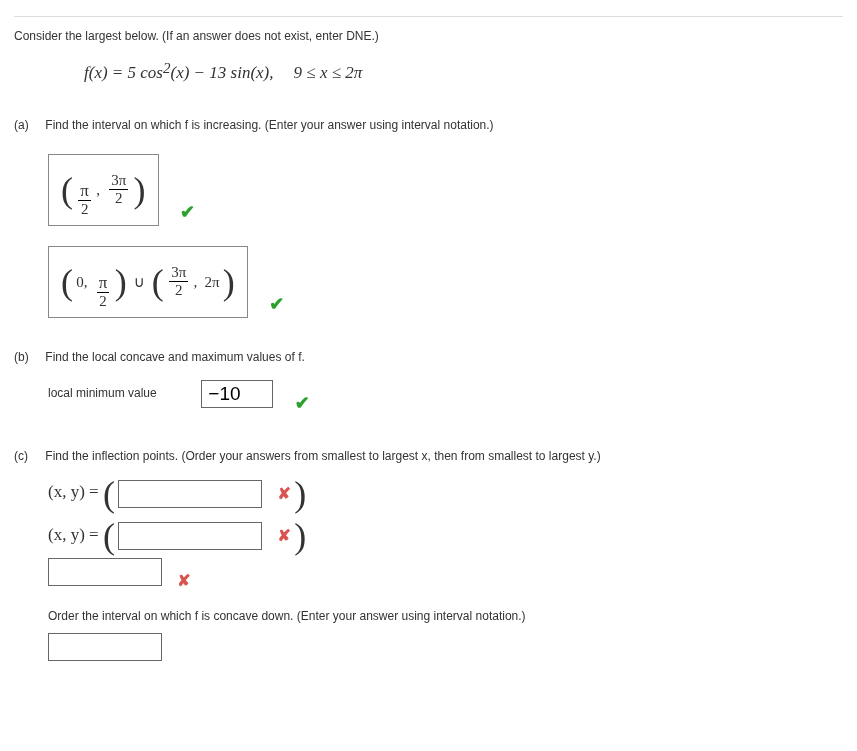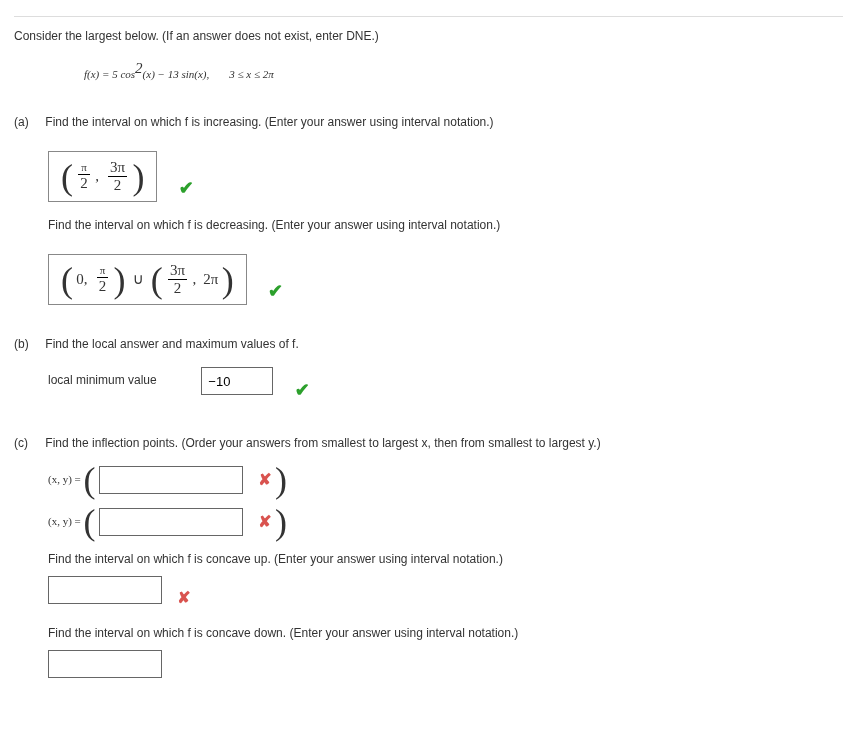--- a/index.html
+++ b/index.html
@@ -32,30 +32,30 @@
   }
   .frac {
     display:inline-block;
     text-align:center;
     vertical-align: middle;
     line-height: 1;
     margin: 0 2px;
   }
   .frac .num { display:block; border-bottom: 1px solid #000; padding: 0 2px 1px 2px;}
   .frac .den { display:block; padding: 1px 2px 0 2px;}
-  .mathit { font-family: 'Times New Roman', serif; font-size: 11px;}
+  .mathit { font-family: 'Times New Roman', serif; font-size: 17px; margin-top: 19px;}
   .mathrm { font-family: 'Times New Roman', serif; font-size: 15px;}
   .check { color: #2ca02c; font-size: 18px; font-weight: bold; margin-left: 18px; vertical-align: bottom;}
   .cross { color: #d9534f; font-size: 16px; font-weight: bold; margin-left: 12px; vertical-align: middle;}
   .textinput {
     border: 1px solid #666;
     background: #fff;
     height: 22px;
     width: 125px;
-    font-size: 13px;
+    font-size: 19px;
     padding: 2px 6px;
     vertical-align: middle;
   }
   .textinput.small { width: 58px; }
   .textinput.wide { width: 130px; }
   .row { margin-top: 12px; }
   .label-inline { display:inline-block; width: 150px; }
   .paren {
     font-family: 'Times New Roman', serif;
     font-size: 36px;
@@ -73,61 +73,60 @@
 <body>
 
 <div class="hr"></div>
 
 <div>Consider the largest below. (If an answer does not exist, enter DNE.)</div>
 
 <div class="indent1 row">
   <span class="equation">
     <span class="mathit">f(x) = 5 cos</span><sup class="mathrm">2</sup><span class="mathit">(x) − 13 sin(x),</span>
     &nbsp;&nbsp;&nbsp;&nbsp;
-    <span class="mathit">3 ≤ x ≤ 2π</span>
+    <span class="mathit">9 ≤ x ≤ 2π</span>
   </span>
 </div>
 
 <div class="section">
   <span class="part-label">(a)</span>
   <span class="part-body">Find the interval on which f is increasing. (Enter your answer using interval notation.)</span>
 
   <div class="block">
     <span class="answer-box">
       <span class="paren">(</span>
       <span class="frac mid"><span class="num mathit">π</span><span class="den mathrm">2</span></span>
       <span class="mathrm mid">,&nbsp;</span>
       <span class="frac mid"><span class="num mathrm">3π</span><span class="den mathrm">2</span></span>
       <span class="paren">)</span>
     </span>
     <span class="check">✔</span>
   </div>
 
-  <div class="block sub">Find the interval on which f is decreasing. (Enter your answer using interval notation.)</div>
 
   <div class="block">
     <span class="answer-box">
       <span class="paren">(</span>
       <span class="mathrm mid">0</span><span class="mathrm mid">,&nbsp;</span>
       <span class="frac mid"><span class="num mathit">π</span><span class="den mathrm">2</span></span>
       <span class="paren">)</span>
       <span class="mathrm mid">&nbsp;∪&nbsp;</span>
       <span class="paren">(</span>
       <span class="frac mid"><span class="num mathrm">3π</span><span class="den mathrm">2</span></span>
       <span class="mathrm mid">,&nbsp;</span>
       <span class="mathrm mid">2π</span>
       <span class="paren">)</span>
     </span>
     <span class="check">✔</span>
   </div>
 </div>
 
 <div class="section">
   <span class="part-label">(b)</span>
-  <span class="part-body">Find the local answer and maximum values of f.</span>
+  <span class="part-body">Find the local concave and maximum values of f.</span>
 
   <div class="block row">
     <span class="label-inline">local minimum value</span>
     <input class="textinput small" value="−10" style="">
     <span class="check" style="vertical-align:-12px;">✔</span>
   </div>
 
 </div>
 
 <div class="section">
@@ -143,25 +142,24 @@
   </div>
 
   <div class="block row">
     <span class="mathit">(x, y) = </span>
     <span class="paren">(</span>
     <input class="textinput wide" style="">
     <span class="cross">✘</span>
     <span class="paren">)</span>
   </div>
 
-  <div class="block sub">Find the interval on which f is concave up. (Enter your answer using interval notation.)</div>
 
   <div class="block" style="margin-top:8px;">
     <input class="textinput" style="width: 100px;">
     <span class="cross" style="vertical-align:-10px;">✘</span>
   </div>
 
-  <div class="block sub">Find the interval on which f is concave down. (Enter your answer using interval notation.)</div>
+  <div class="block sub">Order the interval on which f is concave down. (Enter your answer using interval notation.)</div>
 
   <div class="block" style="margin-top:8px;">
     <input class="textinput" style="width: 100px;">
   </div>
 </div>
 
 </body></html>

